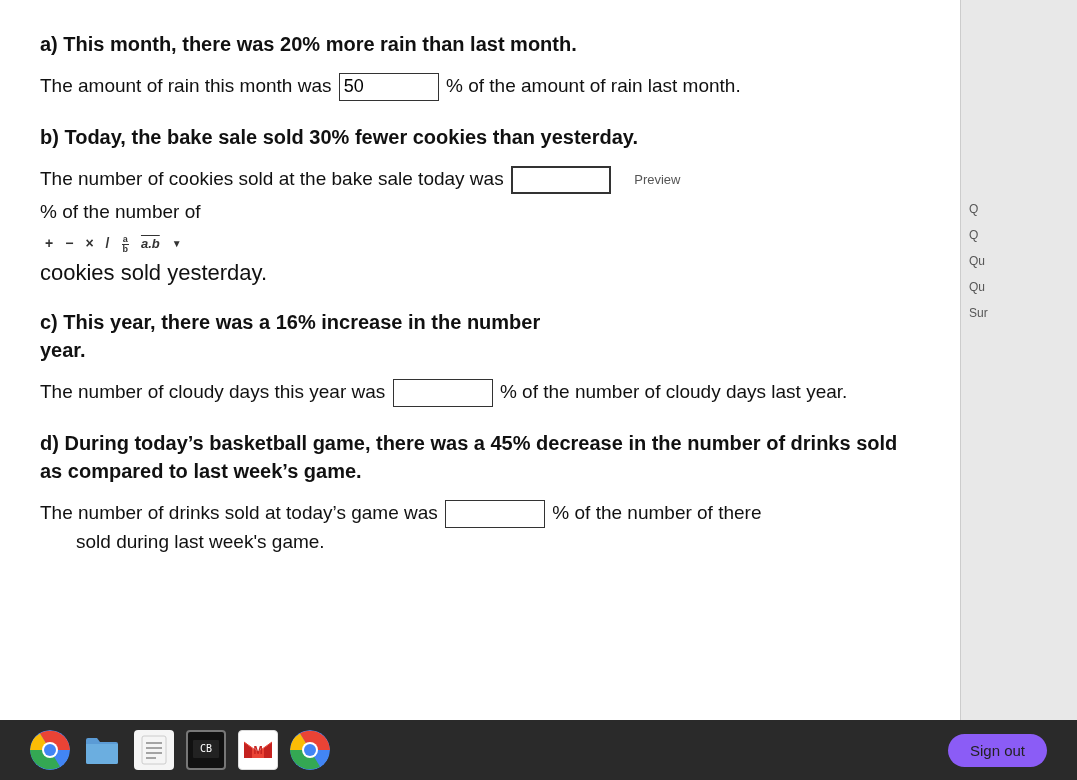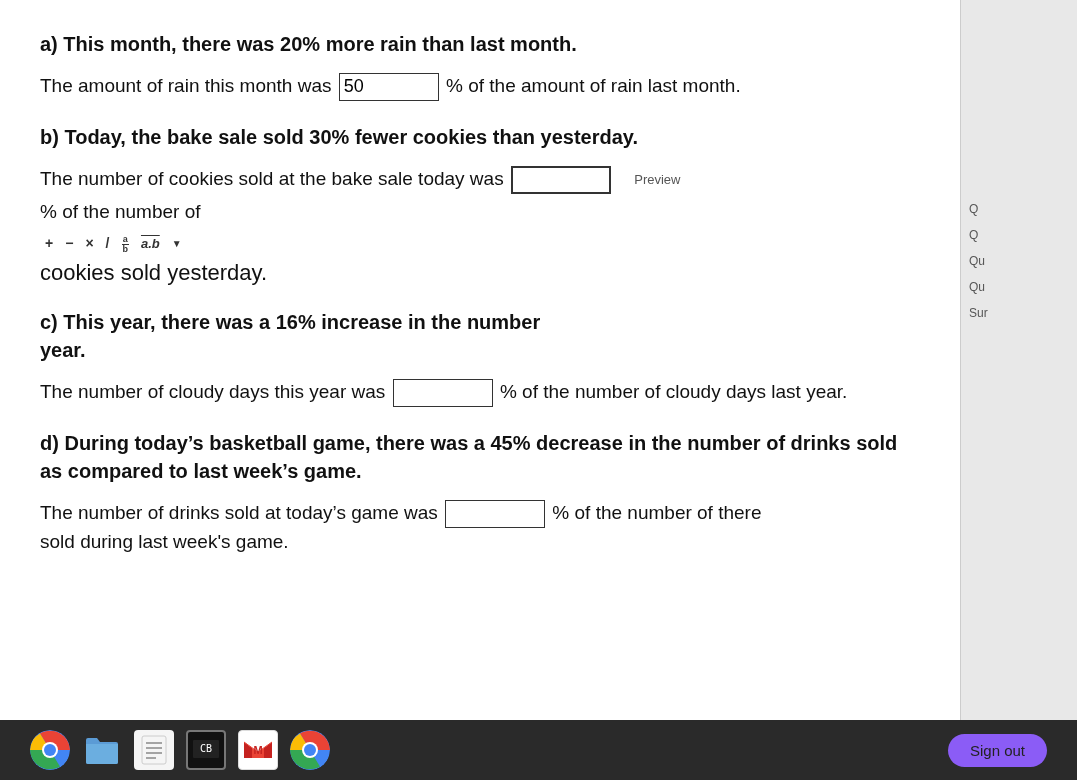--- a/index.html
+++ b/index.html
@@ -192,21 +192,21 @@
       <span>% of the number of cloudy days last year.</span>
     </div>
   </div>
 
   <div class="problem-section">
     <div class="problem-title">d) During today’s basketball game, there was a 45% decrease in the number of drinks sold as compared to last week’s game.</div>
     <div class="problem-statement">
       <span>The number of drinks sold at today’s game was</span>
       <input class="input-box" type="text" value="" style="">
       <span>% of the number of there</span>
-      <span style="display:block;">sold during last week's game.</span>
+      <span style="display:block;margin-left:36px;">sold during last week's game.</span>
     </div>
   </div>
 
 </div>
 
 <div class="right-panel">
   <div class="right-panel-item">Q</div>
   <div class="right-panel-item">Q</div>
   <div class="right-panel-item">Qu</div>
   <div class="right-panel-item">Qu</div>

